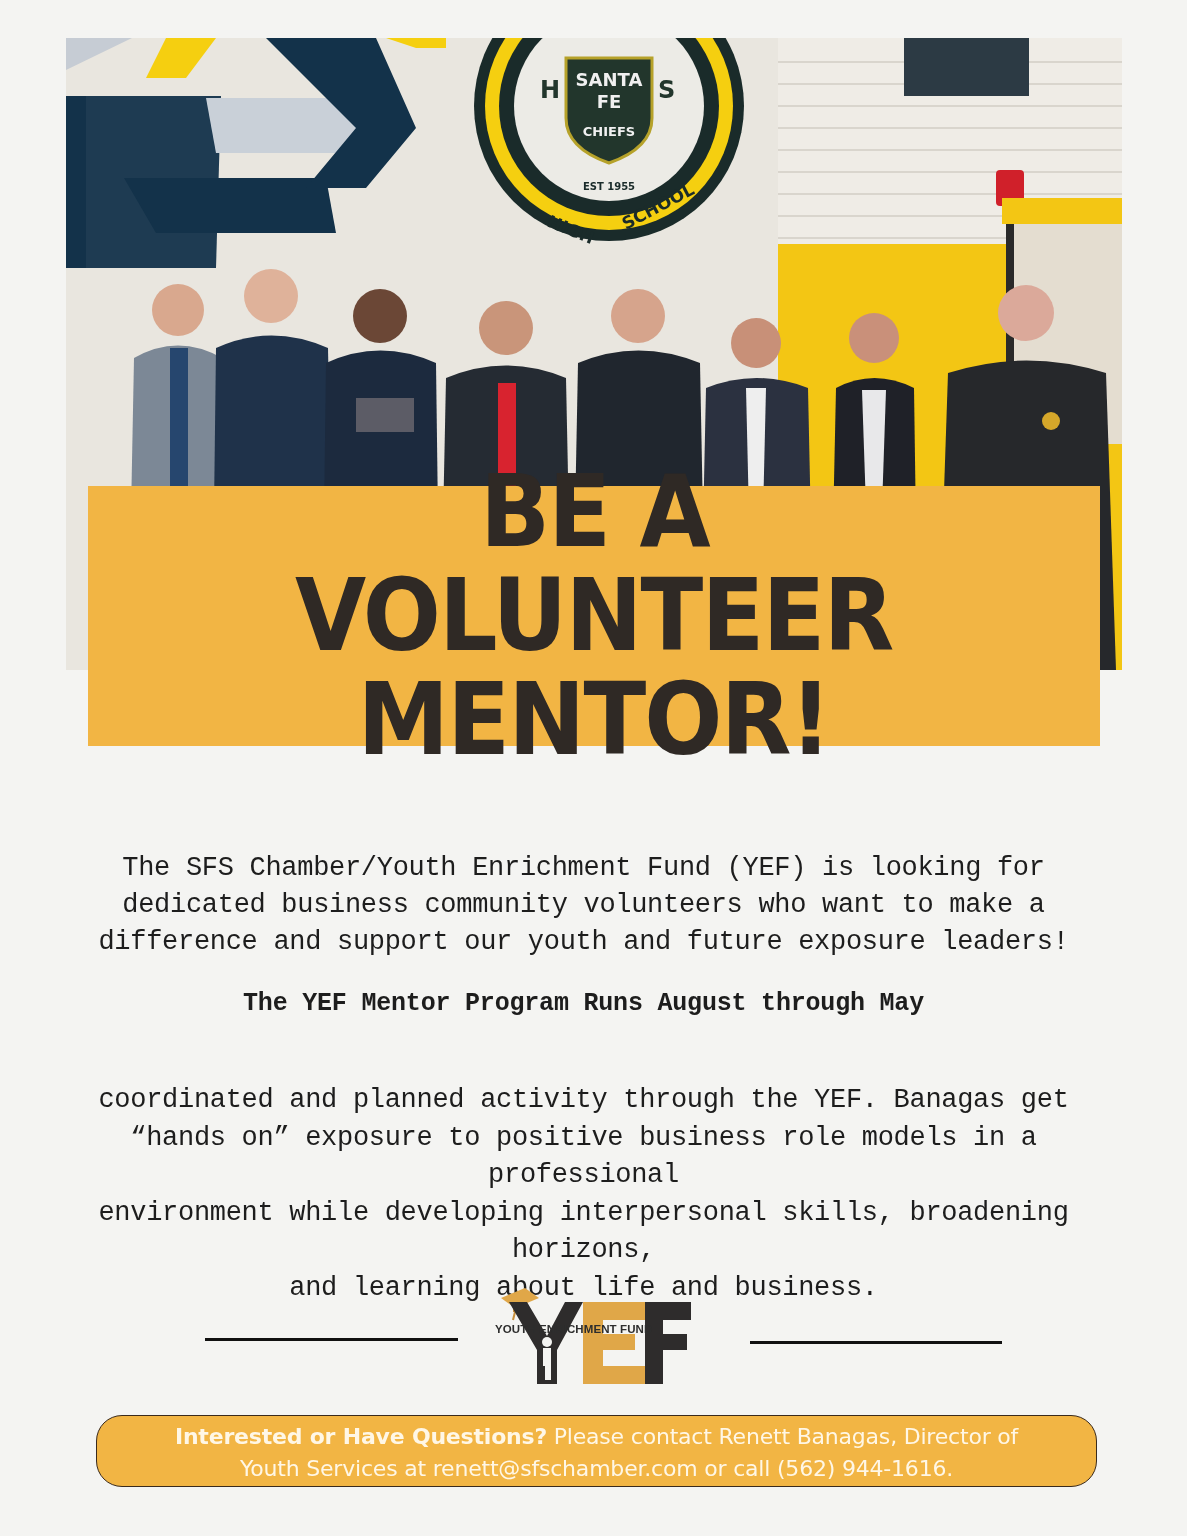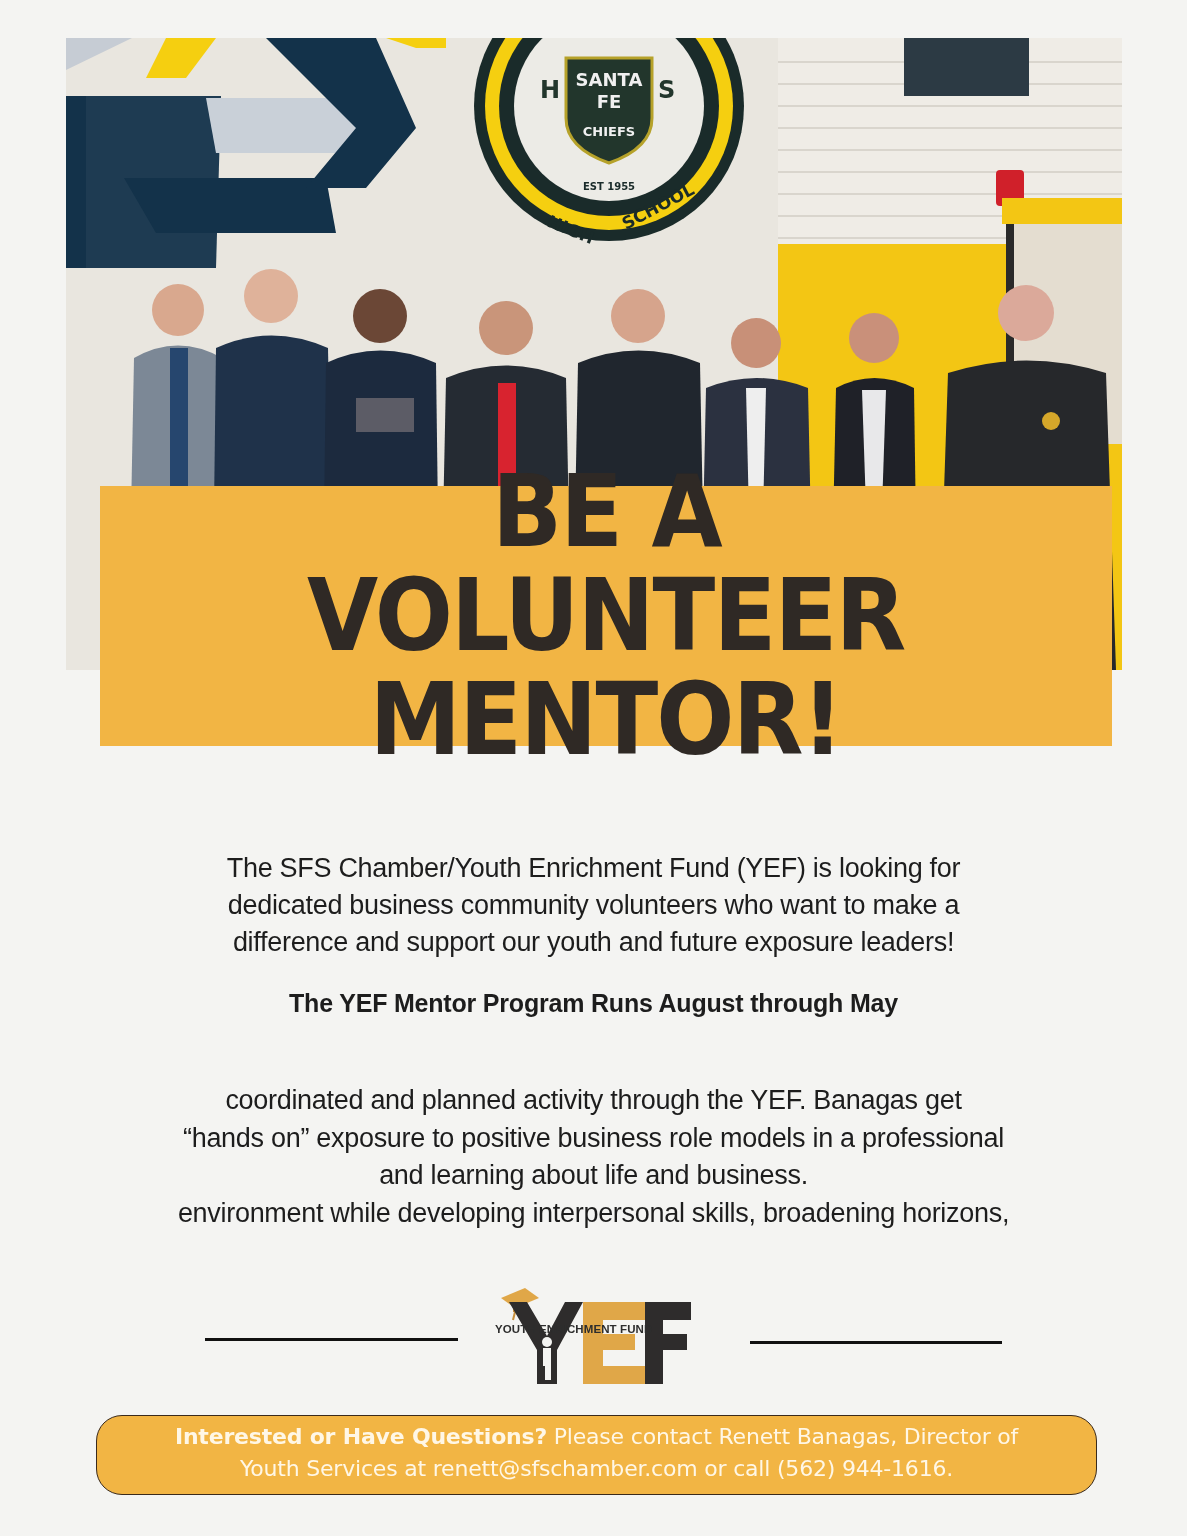--- a/index.html
+++ b/index.html
@@ -10,52 +10,52 @@
     color: #1b1b1b;
   }
   
   .photo {
     position: absolute; left: 66px; top: 38px; width: 1056px; height: 632px;
     overflow: hidden; background: #e8e4dc;
   }
   .photo svg { display: block; }
   
   .banner {
-    position: absolute; left: 100px; top: 486px; width: 1012px; height: 260px;
+    position: absolute; left: 88px; top: 486px; width: 1012px; height: 260px;
     background: #f2b544;
     display: flex; flex-direction: column; align-items: center; justify-content: center;
   }
   .banner .line {
     font-family: "DejaVu Sans", sans-serif; font-weight: 900;
     color: #2f2925; font-size: 100px; line-height: 104px; letter-spacing: -2px;
     transform: scaleX(0.92);
     text-transform: uppercase;
   }
   
   .para {
-    position: absolute; left: 60px; width: 1067px; text-align: center;
-    font-family: Liberation Sans, sans-serif; color: #1d1d1d;
+    position: absolute; left: 50px; width: 1067px; text-align: center;
+    font-family: Liberation Mono, monospace; color: #1d1d1d;
   }
   .intro { top: 850px; font-size: 27px; line-height: 37px; letter-spacing: -0.3px; }
   .program { top: 985px; font-size: 25px; line-height: 37px; font-weight: bold; letter-spacing: -0.2px; }
   .details { top: 1082px; font-size: 27px; line-height: 37.5px; letter-spacing: -0.3px; }
   .para span { display: block; }
   
   .rule { position: absolute; height: 3px; background: #111; }
   .rule.left { left: 205px; top: 1338px; width: 253px; }
   .rule.right { left: 750px; top: 1341px; width: 252px; }
   .logo { position: absolute; left: 495px; top: 1284px; width: 200px; height: 118px; }
   .logo-caption {
     position: absolute; left: 495px; top: 1323px; width: 200px; text-align: left;
     font-family: "Liberation Sans", sans-serif; font-weight: bold; font-size: 11.5px;
     color: #2d2d2d; letter-spacing: 0.1px;
   }
   
   .contact {
-    position: absolute; left: 96px; top: 1415px; width: 1001px; height: 80px;
+    position: absolute; left: 96px; top: 1415px; width: 1001px; height: 72px;
     background: #f2b544; border: 1.5px solid #3a2a1c; border-radius: 26px;
     text-align: center; color: #fff7e6;
     font-family: "DejaVu Sans", sans-serif; font-size: 22px; line-height: 32px;
     padding-top: 5px; box-sizing: border-box; letter-spacing: -0.2px;
   }
   .contact b { font-weight: bold; }
 </style>
 </head>
 <body>
 
@@ -156,22 +156,22 @@
   <span>difference and support our youth and future exposure leaders!</span>
 </div>
 
 <div class="para program">
   <span>The YEF Mentor Program Runs August through May</span>
 </div>
 
 <div class="para details">
   <span>coordinated and planned activity through the YEF. Banagas get</span>
   <span>“hands on” exposure to positive business role models in a professional</span>
+  <span>environment while developing interpersonal skills, broadening horizons,</span>
   <span>and learning about life and business.</span>
-  <span>environment while developing interpersonal skills, broadening horizons,</span>
 </div>
 
 <div class="rule left"></div>
 <div class="rule right"></div>
 
 <div class="logo">
   <svg width="200" height="100" viewBox="0 0 200 100">
 
     <polygon points="6,14 30,4 44,14 20,24" fill="#e0a748"></polygon>
     <rect x="18" y="20" width="10" height="8" fill="#c98f3a"></rect>

